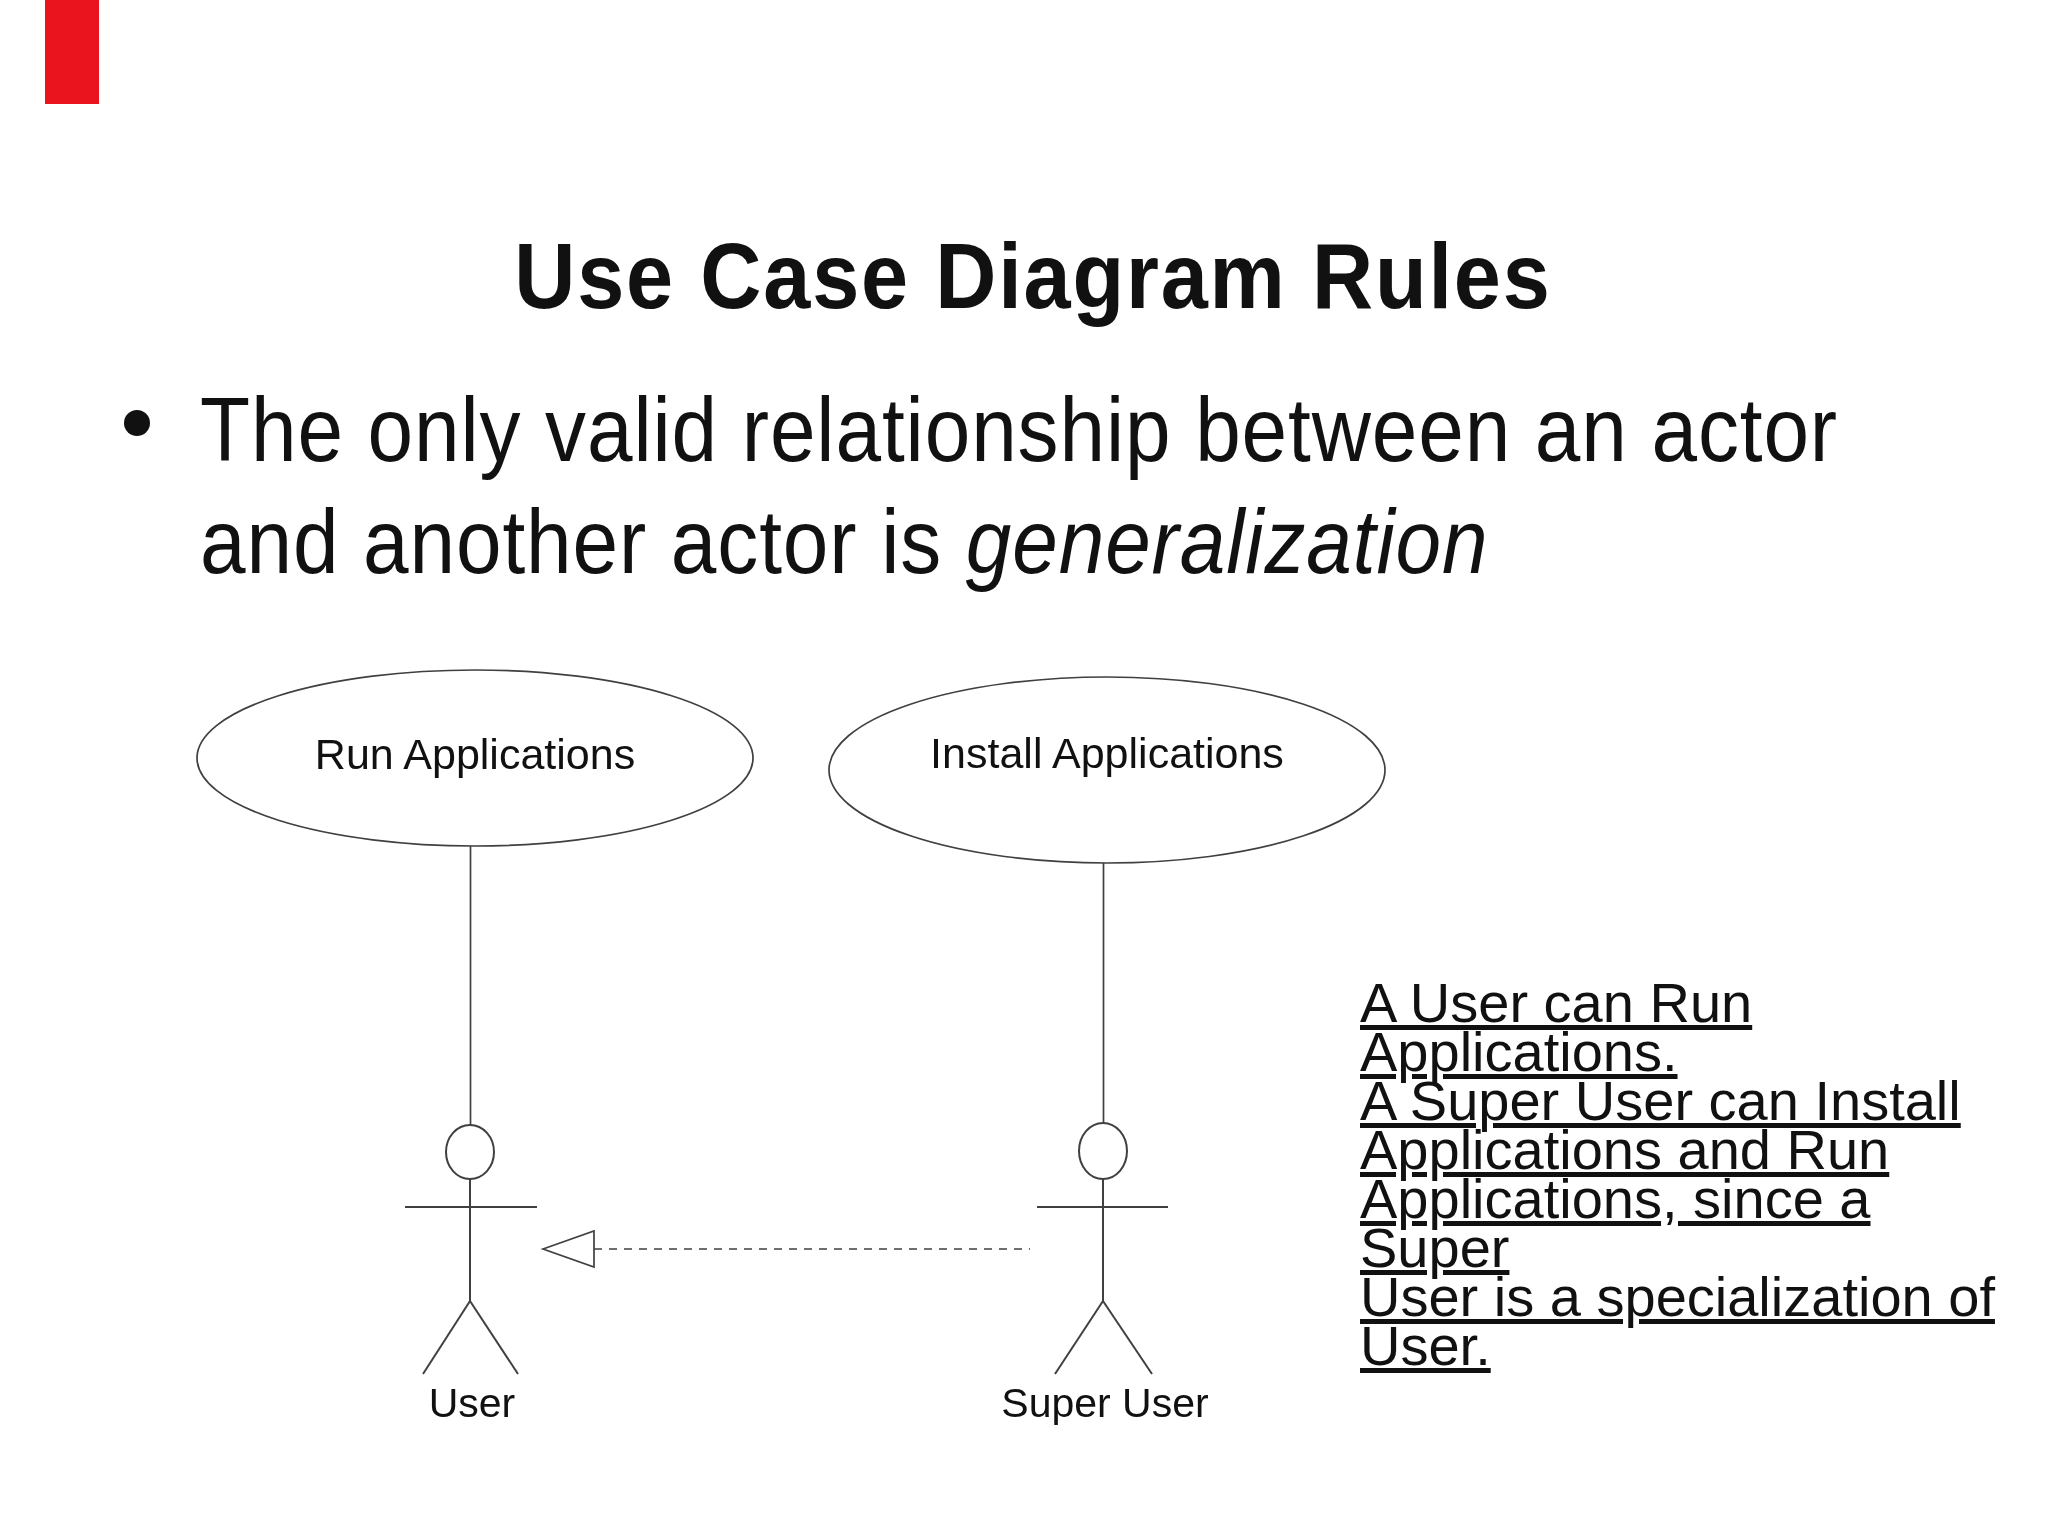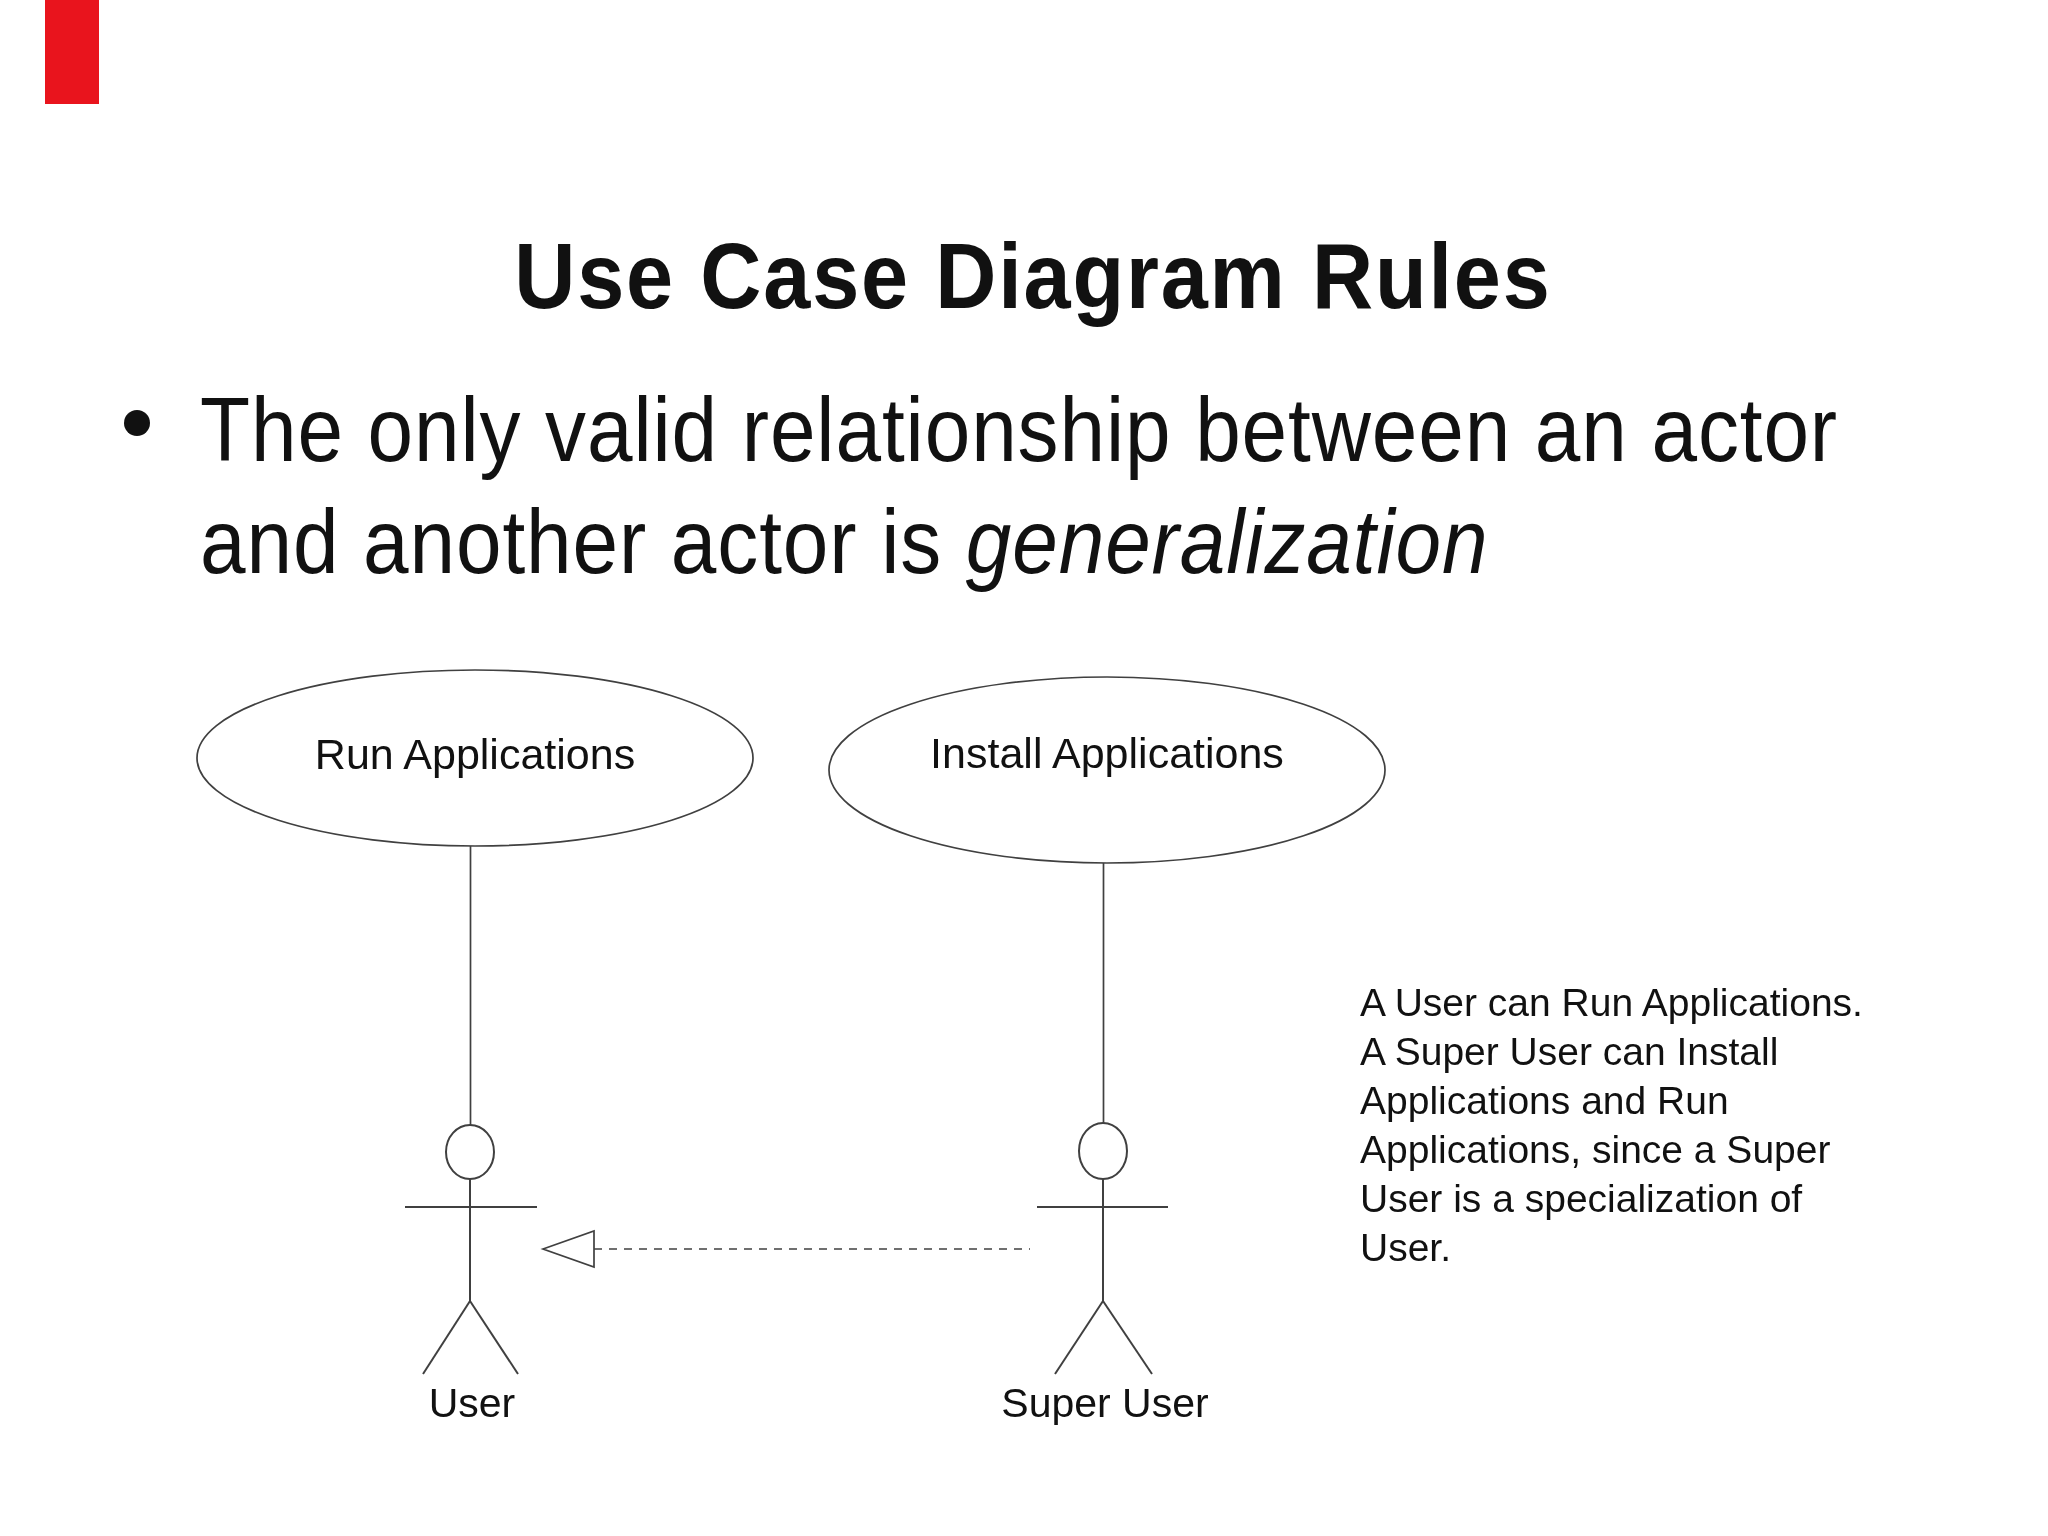--- a/index.html
+++ b/index.html
@@ -42,22 +42,23 @@
     position:absolute;left:200px;top:374px;width:1900px;
     font-size:90px;line-height:112px;font-weight:400;
     letter-spacing:1px;
     transform:scaleX(0.91);
     transform-origin:left top;
     white-space:nowrap;
   }
   .bullet-text em{font-style:italic;}
   .note{
     position:absolute;left:1360px;top:978px;width:660px;
-    font-size:39px;line-height:49px;
+    font-size:56px;line-height:49px;
     white-space:pre-line;
+    text-decoration:underline;
   }
   svg.diagram{
     position:absolute;left:0;top:0;width:2048px;height:1536px;
   }
   .shape{fill:none;stroke:var(--line);stroke-width:1.7px;}
   .figure{fill:none;stroke:var(--line);stroke-width:2px;}
   .dashed{fill:none;stroke:var(--line);stroke-width:1.7px;stroke-dasharray:8 7;}
   .tri{fill:#ffffff;stroke:var(--line);stroke-width:1.7px;}
   .uc-label{font-family:"Liberation Sans",sans-serif;font-size:43px;fill:var(--ink);text-anchor:middle;}
   .actor-label{font-family:"Liberation Sans",sans-serif;font-size:41px;fill:var(--ink);text-anchor:middle;}

